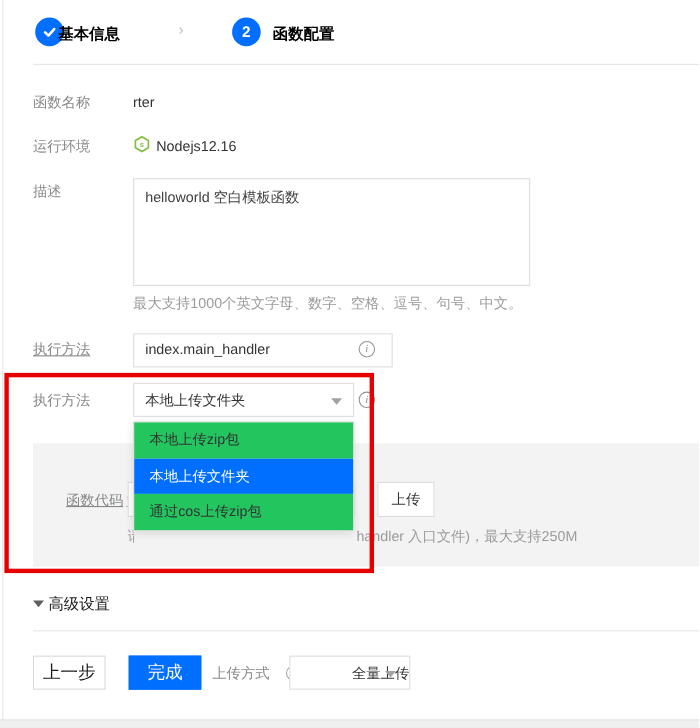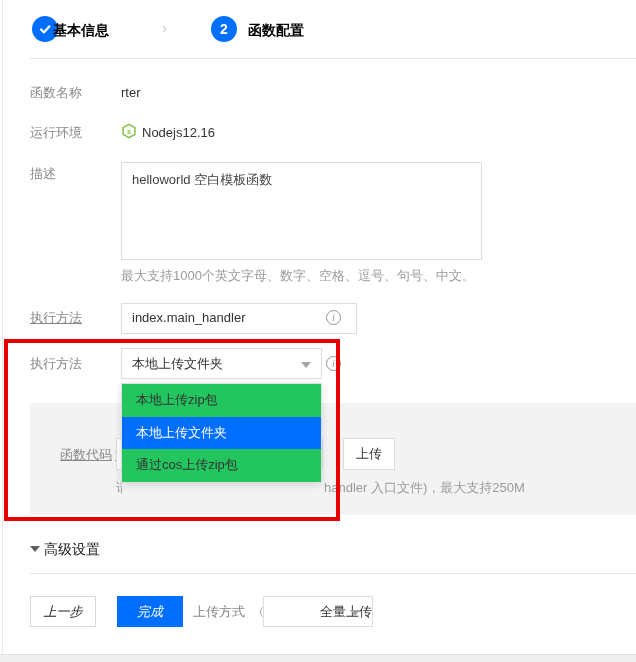--- a/index.html
+++ b/index.html
@@ -52,21 +52,21 @@
   .dd-option.first { background:#f6f6f6; }
   .dd-option.selected { background:#006eff; color:#fff; }
 
   .red-rect { left:4px; top:339px; width:336px; height:182px; border:4px solid #e60000;
               z-index:30; pointer-events:none; }
 
   .adv-triangle { left:30px; top:546px; width:0; height:0; border-left:5px solid transparent;
                   border-right:5px solid transparent; border-top:6px solid #5f5f5f; }
   .adv-label { left:44px; top:541px; font-size:14px; color:#181818; cursor:pointer; }
 
-  .btn { display:flex; align-items:center; justify-content:center; font-size:13px; cursor:pointer;font-style:italic; }
+  .btn { display:flex; align-items:center; justify-content:center; font-size:16px; cursor:pointer; }
   .btn-prev { left:30px; top:596px; width:66px; height:31px; background:#fff; border:1px solid #d9d9d9; color:#181818; }
   .btn-finish { left:117px; top:596px; width:66px; height:31px; background:#006eff; border:1px solid #006eff; color:#fff; }
   .upload-mode-label { left:193px; top:603px; color:#888; font-size:13px; display:flex; align-items:center; gap:15px; }
   .upload-mode-label .info-icon { width:14px; height:14px; border-color:#a5a5a5; color:#a5a5a5; background:transparent; }
   .mode-select { left:263px; top:596px; width:110px; height:31px; }
 </style>
 </head>
 <body>
 
 <div class="page">

